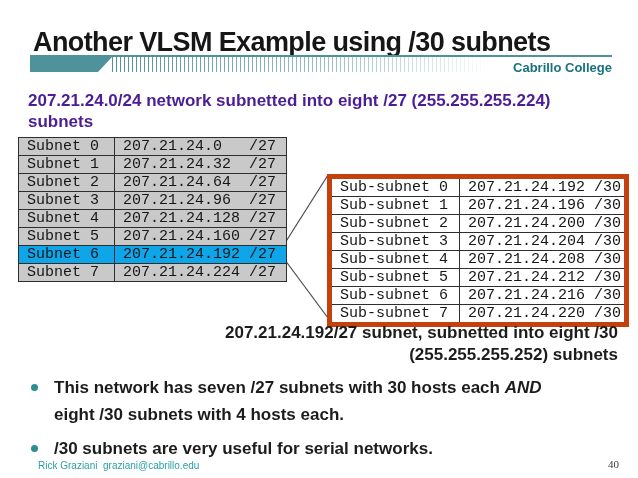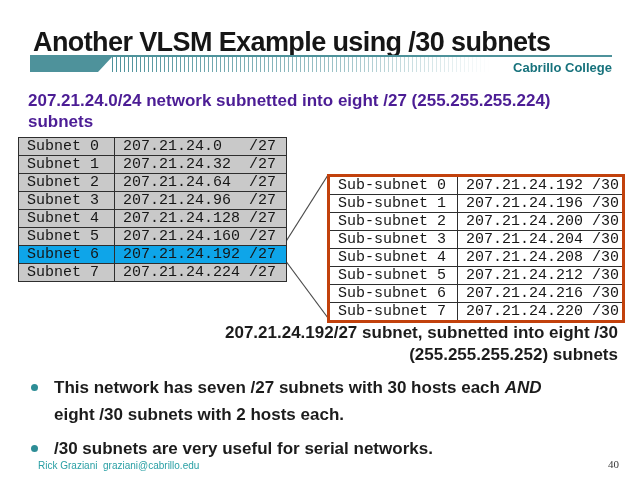--- a/index.html
+++ b/index.html
@@ -42,21 +42,21 @@
   td{
     font-family:"Liberation Mono","DejaVu Sans Mono",monospace;
     font-size:15px; color:#161616; border:1px solid #2e2e2e;
     white-space:pre; padding:0 0 0 8px; vertical-align:middle;
   }
   .subnet-table{ left:18px; top:137px; border:1px solid #2e2e2e; }
   .subnet-table td{ height:15.6px; background:#c9c9c9; }
   .subnet-table td.c1{ width:87px; }
   .subnet-table td.c2{ width:163px; }
   .subnet-table tr.hl td{ background:#0ea5e9; }
-  .subsubnet-table{ left:327px; top:174px; border:3px solid #c2410c; }
+  .subsubnet-table{ left:327px; top:174px; border:5px solid #c2410c; }
   .subsubnet-table td{ height:16px; background:#ffffff; }
   .subsubnet-table td.c1{ width:119px; }
   .subsubnet-table td.c2{ width:156px; }
   .connector-svg{ position:absolute; left:0; top:130px; pointer-events:none; }
   
   .bullet-list{ position:absolute; left:28px; top:374px; width:588px;
     margin:0; padding:0; list-style:none; }
   .bullet-list li{
     position:relative; padding-left:26px; margin-bottom:7px;
     font-size:17px; font-weight:bold; color:#1c1c1c; line-height:27px;
@@ -167,20 +167,20 @@
           <td class="c1">Sub-subnet 7</td>
           <td class="c2">207.21.24.220 /30</td>
         </tr>
       </tbody>
   </table>
 
   <div class="caption">207.21.24.192/27 subnet, subnetted into eight /30
 (255.255.255.252) subnets</div>
 
   <ul class="bullet-list">
-      <li><span>This network has </span><span class="u">seven /27 subnets with 30 hosts</span><span> each </span><span class="i">AND</span><br><span class="u">eight /30 subnets with 2 hosts</span><span> each.</span></li>
+      <li><span>This network has </span><span class="u">seven /27 subnets with 30 hosts</span><span> each </span><span class="i">AND</span><br><span class="u">eight /30 subnets with 4 hosts</span><span> each.</span></li>
       <li><span>/30 subnets are very useful for serial networks.</span></li>
     </ul>
 
   <div class="footer-left">Rick Graziani  graziani@cabrillo.edu</div>
   <div class="page-number">40</div>
 
 </div>
 
 </body></html>

